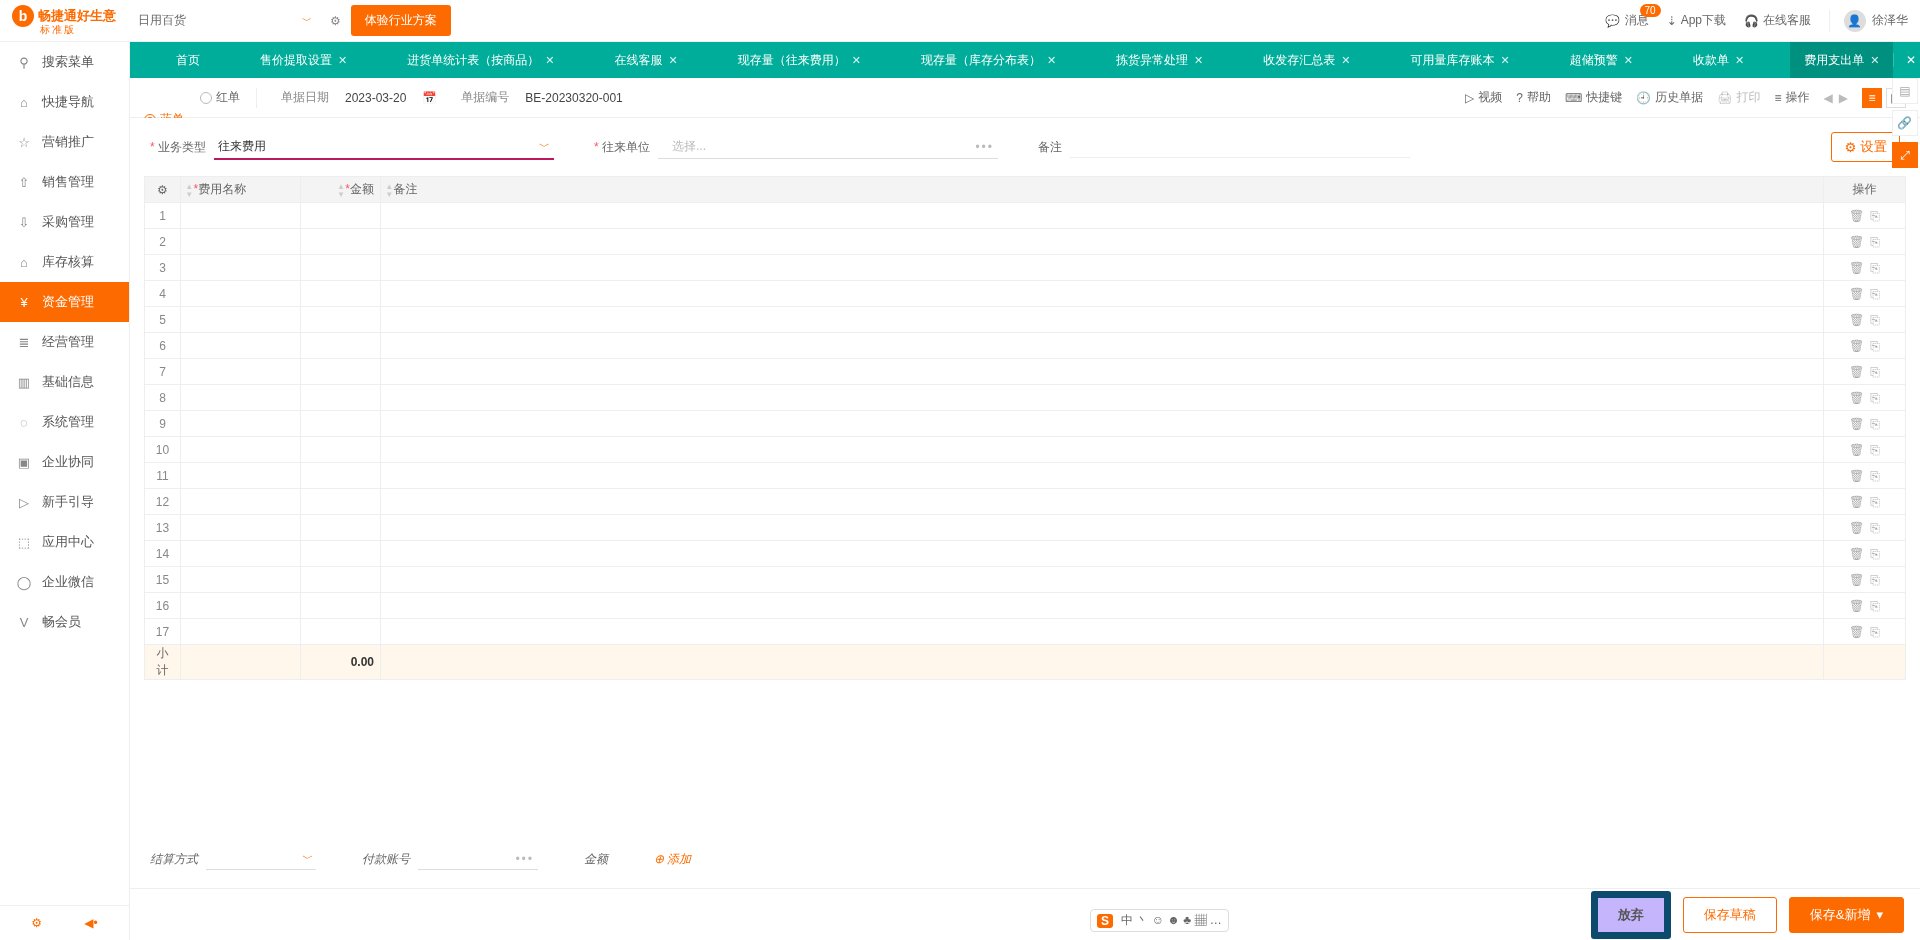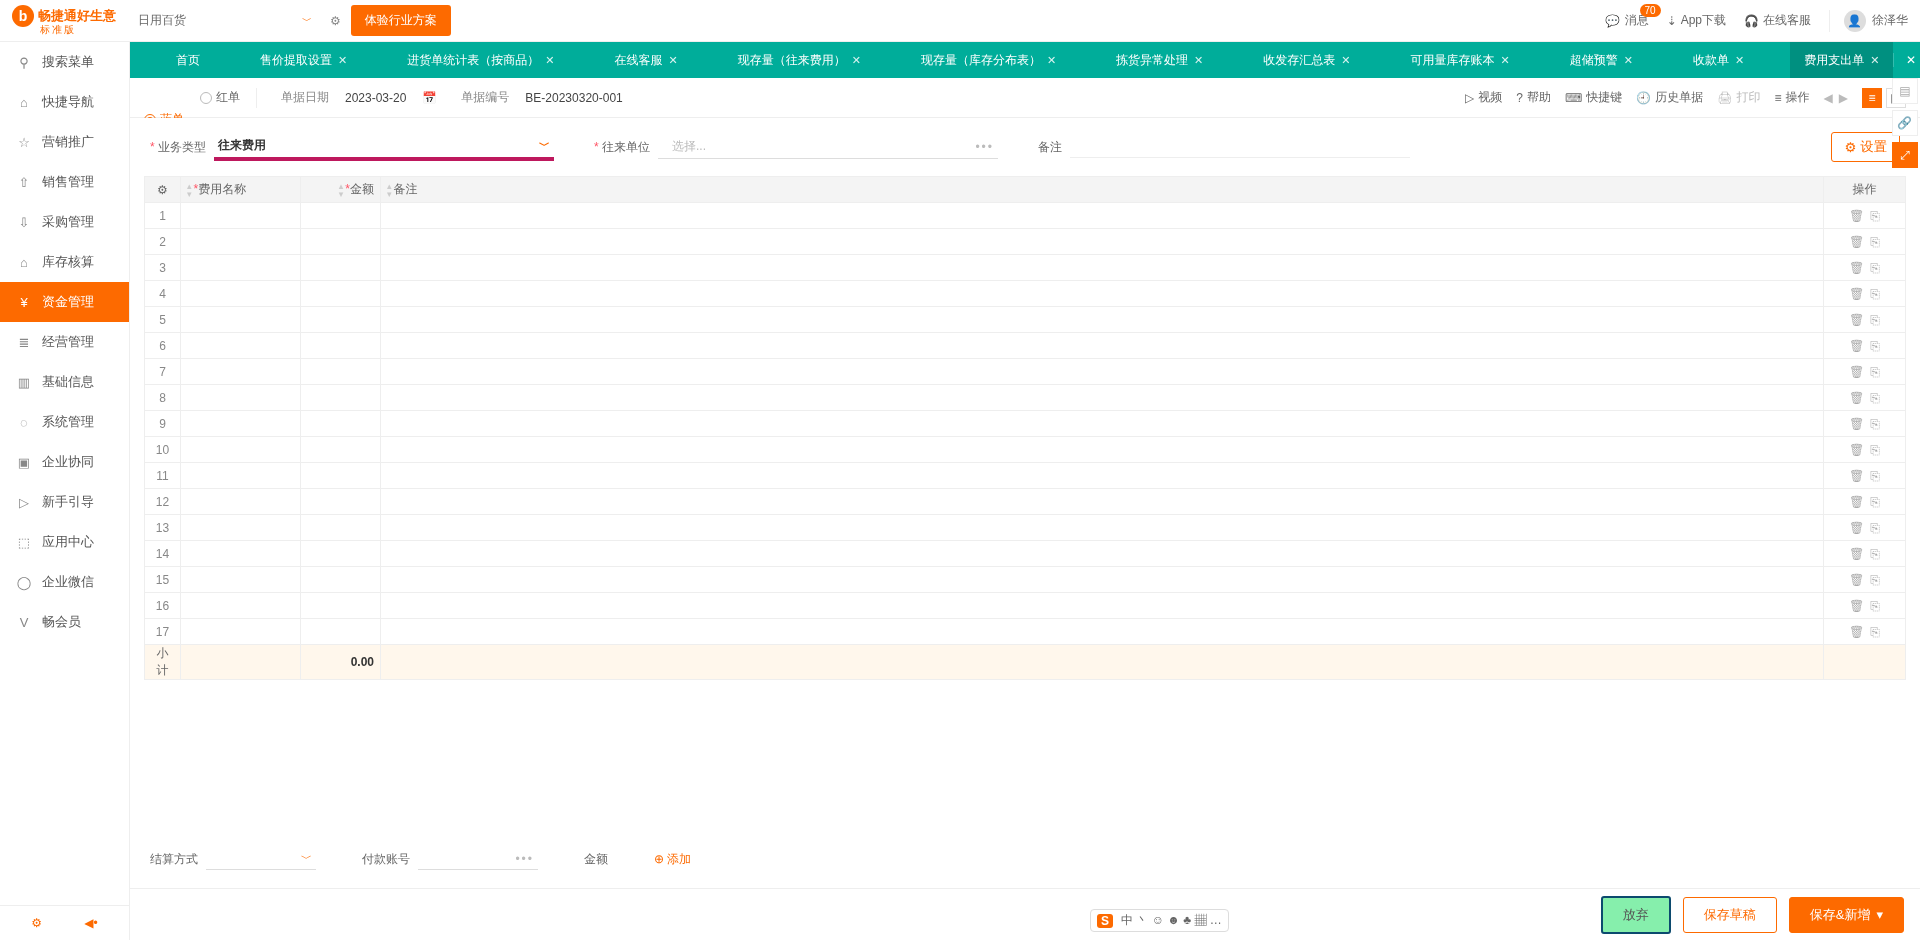--- a/index.html
+++ b/index.html
@@ -63,21 +63,21 @@
 .vt{width:20px;height:20px;border:1px solid #ddd;display:flex;align-items:center;justify-content:center;cursor:pointer;}
 .vt.active{background:#fd6a00;border-color:#fd6a00;color:#fff;}
 
 
 .formrow { background:#fff; padding:14px 20px; display:flex; align-items:center; gap:40px;}
 .fld { display:flex; align-items:center; gap:8px;}
 .fld .lbl { color:#666;}
 .req::before{content:"* ";color:#f56;}
 .sel { min-width:340px; border-bottom:1px solid #ddd; padding:3px 4px; display:flex; justify-content:space-between; align-items:center; color:#333;}
 .sel .ph{color:#bbb;margin-left:10px;}
-.sel.orange{border-bottom:4px solid #be185d;color:#333;font-weight:bold;}
+.sel.orange{border-bottom:2px solid #be185d;color:#333;}
 .sel .chv{color:#fd6a00;font-size:11px;}
 .dots{color:#bbb;letter-spacing:2px;}
 .remark-input{border:none;border-bottom:1px solid #eee;min-width:340px;padding:3px;}
 .setting-btn { margin-left:auto; border:1px solid #fd6a00; color:#fd6a00; background:#fff; border-radius:3px; padding:5px 12px; display:flex;align-items:center;gap:4px; cursor:pointer;}
 
 
 .table-area { flex:1; background:#fff; margin:0 0 0 0; overflow:auto; padding:0 14px;}
 table { width:100%; border-collapse:collapse; table-layout:fixed;}
 th,td{ border:1px solid #eee; height:26px; font-size:12px; padding:0 6px;}
 th{ background:#f4f4f4; color:#666; font-weight:normal; text-align:left;}
@@ -87,29 +87,29 @@
 .col-fee{width:120px;}
 .col-amt{width:80px;text-align:right;}
 .col-remark{}
 .col-op{width:82px;text-align:center;}
 .op-ic{color:#aaa;cursor:pointer;margin:0 3px;}
 .subtotal td{background:#fff7ec;}
 .subtotal .lab{text-align:center;color:#666;}
 .subtotal .amt{text-align:right;font-weight:bold;}
 
 
-.settle { background:#fff; padding:18px 20px; display:flex; gap:46px;}
+.settle { background:#fff; padding:18px 20px; display:flex; gap:46px;font-style:italic;}
 .settle .fld .sel{min-width:110px;}
 .add-link{color:#fd6a00;display:flex;align-items:center;gap:3px;cursor:pointer;}
 .grey{color:#bbb;}
 
 
 .footer { height:52px; background:#fff; border-top:1px solid #eee; display:flex; align-items:center; justify-content:flex-end; gap:12px; padding:0 16px;}
 .btn { border-radius:3px; padding:8px 20px; cursor:pointer; font-size:13px;}
-.btn.ghost { background:#86efac; border:2px solid #0c4a6e; color:#555;}
+.btn.ghost { background:#c4b5fd; border:7px solid #0c4a6e; color:#555;font-weight:bold;}
 .btn.outline { background:#fff; border:1px solid #fd6a00; color:#fd6a00;}
 .btn.primary { background:#fd6a00; border:1px solid #fd6a00; color:#fff; display:flex;align-items:center;gap:6px;}
 .ime-bar{position:absolute;bottom:8px;left:1090px;display:flex;align-items:center;gap:8px;background:#fff;border:1px solid #ddd;border-radius:4px;padding:2px 6px;font-size:12px;color:#666;z-index:50;}
 .ime-bar .s{background:#fd6a00;color:#fff;border-radius:3px;padding:0 4px;font-weight:bold;}
 
 
 .right-rail{position:absolute;right:0;top:78px;width:28px;display:flex;flex-direction:column;gap:6px;}
 .rail-btn{width:26px;height:26px;background:#fff;border:1px solid #eee;display:flex;align-items:center;justify-content:center;color:#aaa;cursor:pointer;}
 .rail-btn.active{background:#fd6a00;color:#fff;border-color:#fd6a00;}
 

